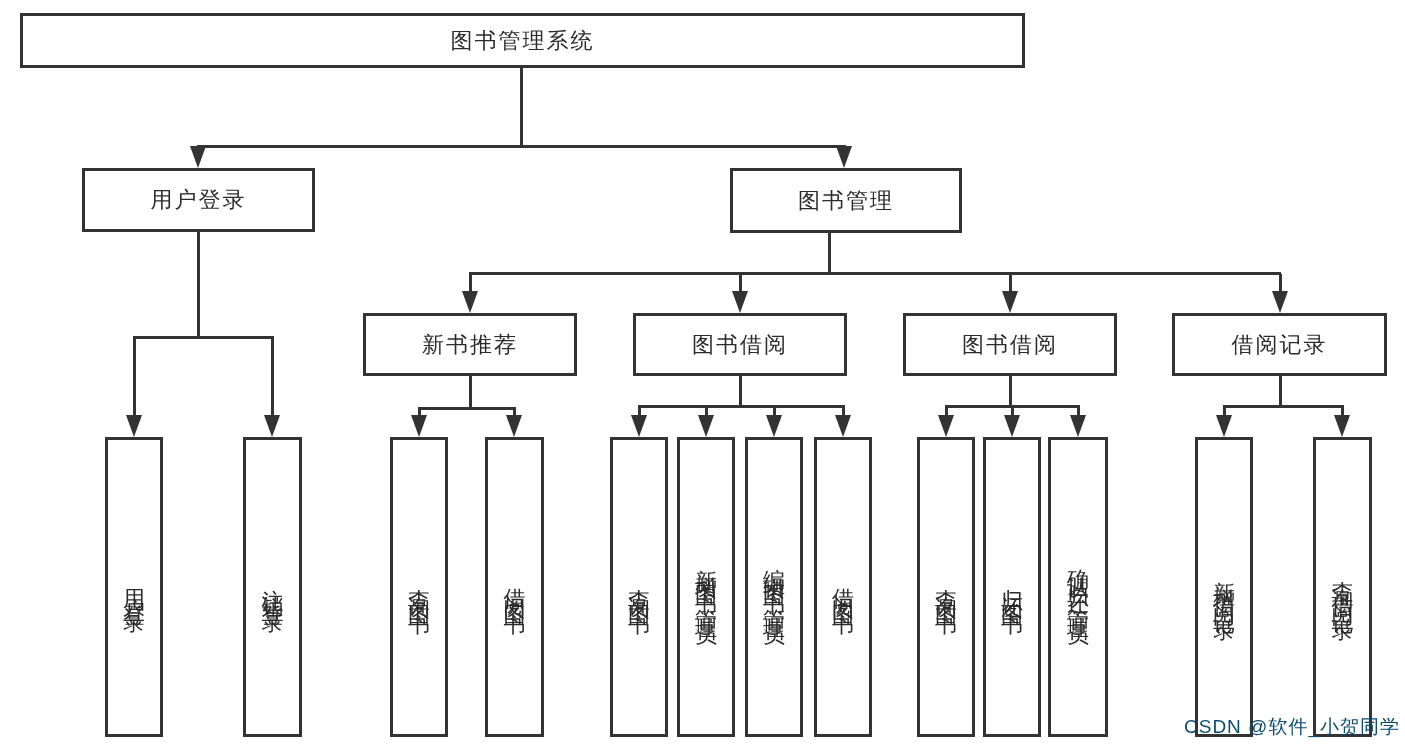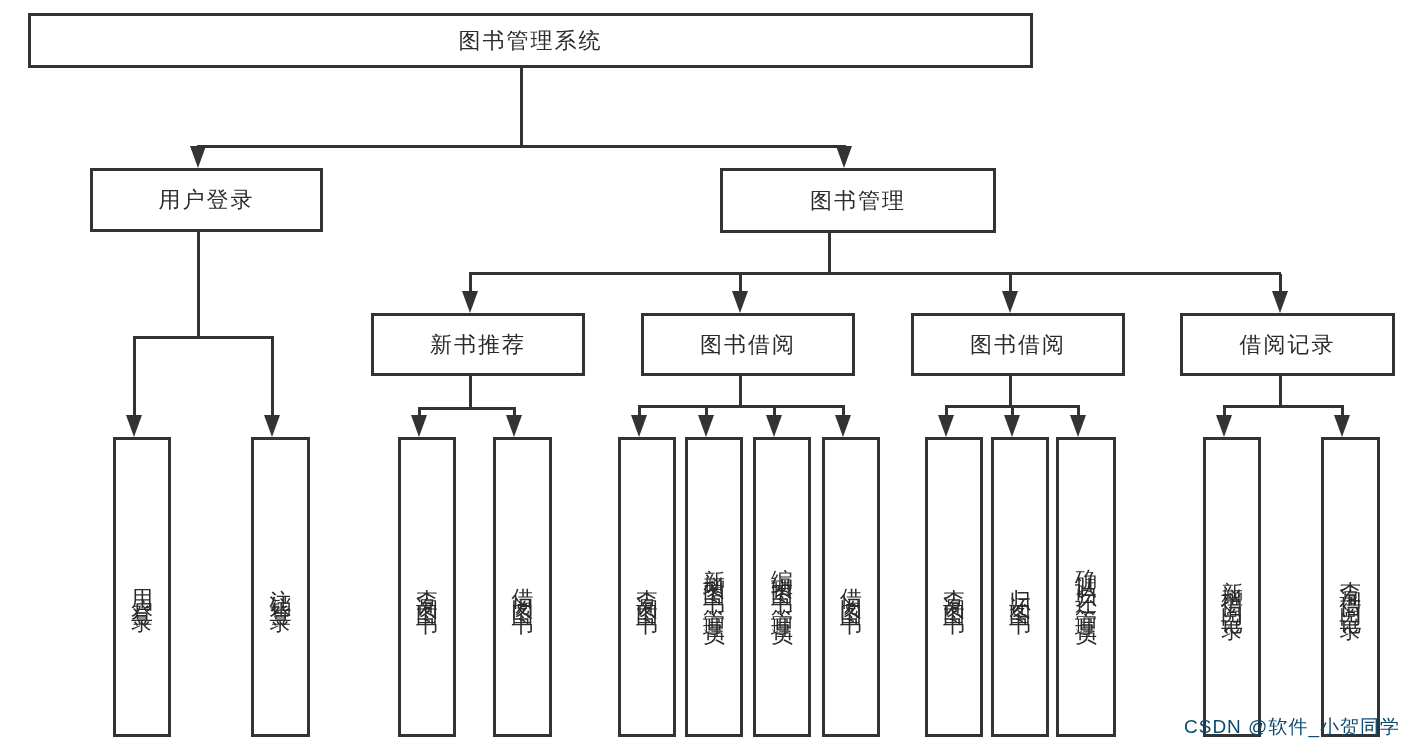--- a/index.html
+++ b/index.html
@@ -13,21 +13,20 @@
   }
   .node{
     position:absolute;
     box-sizing:border-box;
     border:3px solid #333333;
     background:#ffffff;
     display:flex;align-items:center;justify-content:center;
     font-size:22px;
     letter-spacing:2px;
     text-align:left;
-    margin-left:8px;
   }
   .vtext{
     writing-mode:vertical-rl;
     text-orientation:mixed;
     letter-spacing:8px;
     font-size:22px;
     line-height:1.1;
   }
   .hl,.vl{position:absolute;background:#333333;}
   .hl{height:3px;}
@@ -109,21 +108,21 @@
   <div class="vl" style="left:1341px;top:405px;height:11px"></div>
   <div class="ar" style="left:1334px;top:415px"></div>
 
   <div class="node" style="left:20px;top:13px;width:1005px;height:55px">
     <span>图书管理系统</span>
   </div>
 
   <div class="node" style="left:82px;top:168px;width:233px;height:64px">
     <span>用户登录</span>
   </div>
-  <div class="node" style="left:712px;top:168px;width:276px;height:65px">
+  <div class="node" style="left:730px;top:168px;width:232px;height:65px">
     <span>图书管理</span>
   </div>
 
   <div class="node" style="left:363px;top:313px;width:214px;height:63px">
     <span>新书推荐</span>
   </div>
   <div class="node" style="left:633px;top:313px;width:214px;height:63px">
     <span>图书借阅</span>
   </div>
   <div class="node" style="left:903px;top:313px;width:214px;height:63px">

